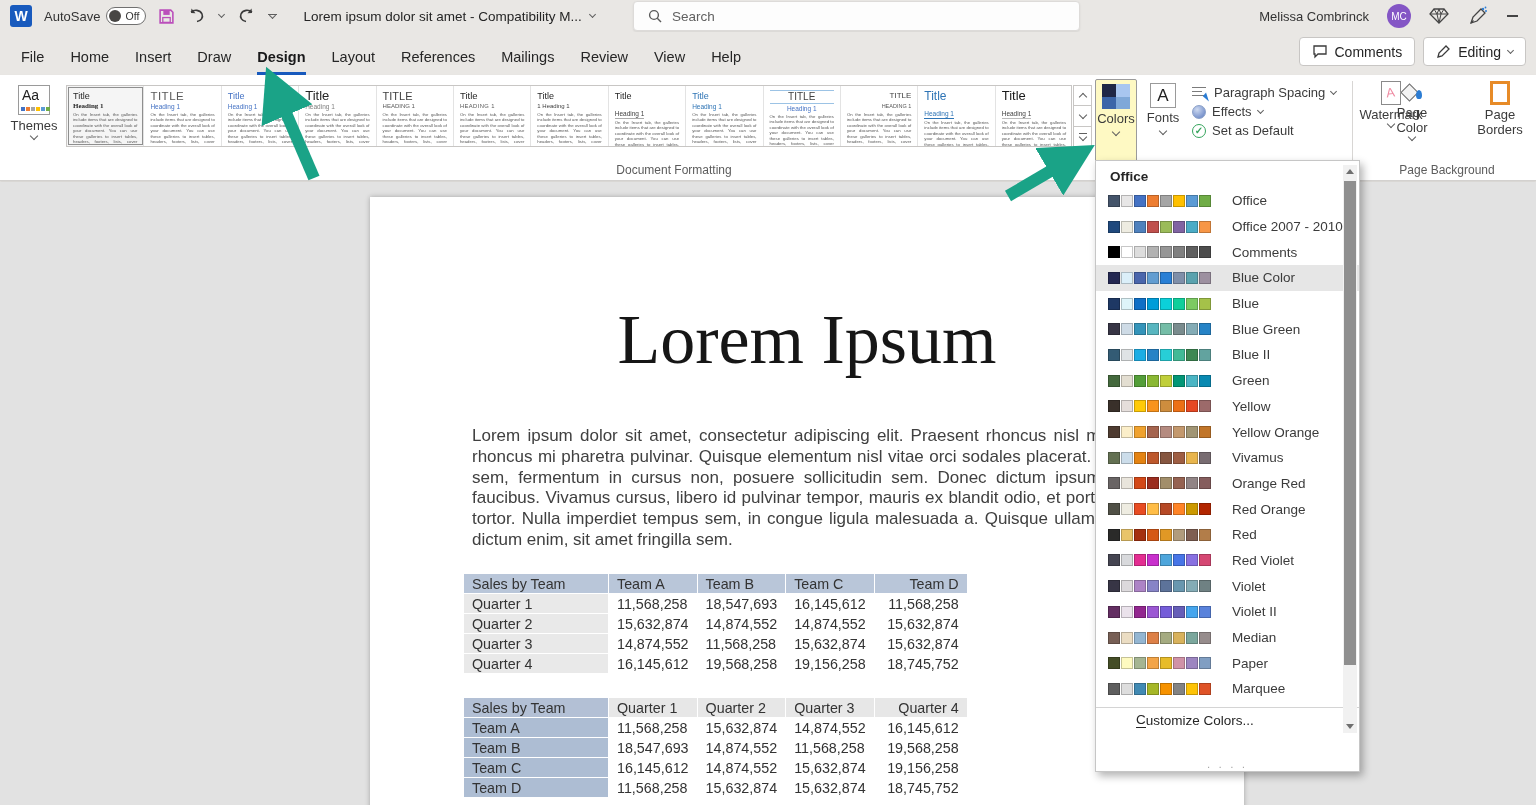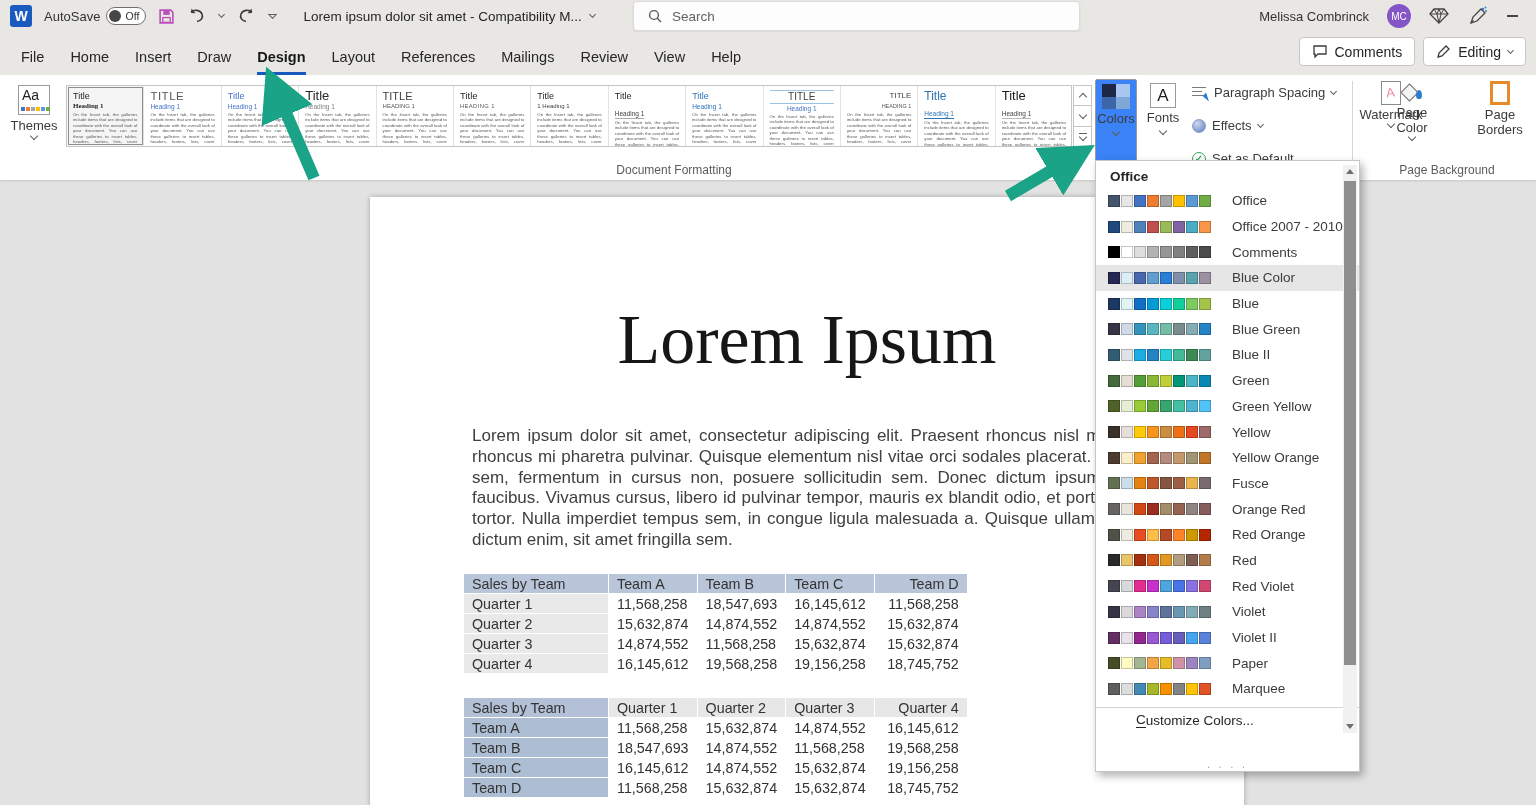--- a/index.html
+++ b/index.html
@@ -65,25 +65,25 @@
   .thumb.s12 .tt{font-size:12px;color:#2e74b5;} .thumb.s12 .th{color:#2e74b5;border-bottom:.8px solid #2e74b5;display:inline-block;}
   .thumb.s13 .tt{font-size:13px;color:#1a1a1a;} .thumb.s13 .th{color:#404040;border-bottom:.8px solid #bbb;display:inline-block;}
   .gal-scroll { position:absolute; left:1073px; top:10px; width:19px; height:62px; display:flex; flex-direction:column; }
   .gal-btn { flex:1; border:1px solid #c8c6c4; border-top-width:0; background:#fff; display:flex; align-items:center; justify-content:center; flex-direction:column; gap:1px; }
   .gal-btn:first-child { border-top-width:1px; }
   .chev-up { transform:rotate(-135deg); margin-top:2px; }
   .more-bar { width:8px; height:1.2px; background:#5f5f5f; }
 
   .big-btn { position:absolute; top:4px; display:flex; flex-direction:column; align-items:center; gap:2px; padding-top:4px; height:99px; }
   .big-btn .chev { margin-top:1px; }
-  .colors-btn { left:1095px; width:42px; background:#3b82f6; border:1px solid #9b9b9b; border-radius:2px; }
+  .colors-btn { left:1095px; width:42px; background:#fef9c3; border:1px solid #9b9b9b; border-radius:2px; }
   .colors-ic { width:28px; height:25px; display:grid; grid-template-columns:1fr 1fr; grid-template-rows:1fr 1fr; }
   .fonts-btn { left:1142px; width:42px; }
   .fonts-ic { width:26px; height:25px; border:1px solid #9a9a9a; background:#fff; display:flex; align-items:center; justify-content:center; font-size:17px; color:#222; }
-  .stack { position:absolute; left:1192px; top:8px; display:flex; flex-direction:column; gap:14px; }
+  .stack { position:absolute; left:1192px; top:8px; display:flex; flex-direction:column; gap:0; }
   .stack-row { display:flex; align-items:center; gap:6px; font-size:13px; color:#3b3b3b; height:19px; }
   .ps-ic { width:16px; height:14px; position:relative; }
   .ps-ic i { position:absolute; left:0; height:1.6px; background:#7b7b7b; display:block; }
   .ps-pencil { position:absolute; right:-2px; bottom:-1px; width:0; height:0; border-left:5px solid transparent; border-bottom:8px solid #2b7cd3; transform:rotate(130deg); }
   .fx-ic { width:14px; height:14px; border-radius:50%; border:1px solid #8aa0c8; background:radial-gradient(circle at 35% 30%, #cdd9f0, #5c7bc0); }
   .ok-ic { width:14px; height:14px; border-radius:50%; border:1.6px solid #35a45c; color:#35a45c; font-size:10px; display:flex; align-items:center; justify-content:center; font-weight:bold; }
   .vdiv { position:absolute; left:1352px; top:6px; height:92px; width:1px; background:#d8d6d4; }
   .pb-btn { display:flex; flex-direction:column; align-items:center; gap:2px; position:absolute; top:6px; }
   .pb-btn .lbl { font-size:13px; color:#3b3b3b; text-align:center; line-height:15px; }
   .page-ic { width:20px; height:24px; border:1px solid #8a8a8a; background:#fff; position:relative; }
@@ -597,33 +597,20 @@
             <i style="background: rgb(138, 184, 51);"></i>
             <i style="background: rgb(192, 207, 58);"></i>
             <i style="background: rgb(2, 150, 118);"></i>
             <i style="background: rgb(74, 181, 196);"></i>
             <i style="background: rgb(9, 137, 177);"></i>
           </span>
           <span class="cname">Green</span>
         </div>
         <div class="citem">
           <span class="swstrip">
-            <i style="background: rgb(79, 98, 40);"></i>
-            <i style="background: rgb(230, 238, 211);"></i>
-            <i style="background: rgb(153, 203, 56);"></i>
-            <i style="background: rgb(99, 165, 55);"></i>
-            <i style="background: rgb(55, 167, 111);"></i>
-            <i style="background: rgb(68, 193, 163);"></i>
-            <i style="background: rgb(78, 179, 207);"></i>
-            <i style="background: rgb(81, 195, 249);"></i>
-          </span>
-          <span class="cname">Green Yellow</span>
-        </div>
-        <div class="citem">
-          <span class="swstrip">
             <i style="background: rgb(57, 48, 42);"></i>
             <i style="background: rgb(229, 222, 219);"></i>
             <i style="background: rgb(255, 202, 8);"></i>
             <i style="background: rgb(248, 147, 29);"></i>
             <i style="background: rgb(206, 141, 62);"></i>
             <i style="background: rgb(236, 112, 22);"></i>
             <i style="background: rgb(230, 72, 35);"></i>
             <i style="background: rgb(156, 106, 106);"></i>
           </span>
           <span class="cname">Yellow</span>
@@ -645,21 +632,21 @@
           <span class="swstrip">
             <i style="background: rgb(99, 112, 82);"></i>
             <i style="background: rgb(204, 221, 234);"></i>
             <i style="background: rgb(228, 131, 18);"></i>
             <i style="background: rgb(189, 88, 44);"></i>
             <i style="background: rgb(134, 86, 64);"></i>
             <i style="background: rgb(158, 94, 67);"></i>
             <i style="background: rgb(232, 181, 77);"></i>
             <i style="background: rgb(120, 108, 113);"></i>
           </span>
-          <span class="cname">Fusce</span>
+          <span class="cname">Vivamus</span>
         </div>
         <div class="citem">
           <span class="swstrip">
             <i style="background: rgb(105, 100, 100);"></i>
             <i style="background: rgb(233, 229, 220);"></i>
             <i style="background: rgb(211, 72, 23);"></i>
             <i style="background: rgb(155, 45, 31);"></i>
             <i style="background: rgb(162, 142, 106);"></i>
             <i style="background: rgb(149, 98, 81);"></i>
             <i style="background: rgb(145, 132, 133);"></i>
@@ -724,20 +711,33 @@
             <i style="background: rgb(99, 46, 98);"></i>
             <i style="background: rgb(234, 226, 235);"></i>
             <i style="background: rgb(146, 39, 143);"></i>
             <i style="background: rgb(155, 87, 211);"></i>
             <i style="background: rgb(117, 93, 217);"></i>
             <i style="background: rgb(102, 94, 184);"></i>
             <i style="background: rgb(69, 165, 237);"></i>
             <i style="background: rgb(89, 130, 219);"></i>
           </span>
           <span class="cname">Violet II</span>
+        </div>
+        <div class="citem">
+          <span class="swstrip">
+            <i style="background: rgb(119, 95, 85);"></i>
+            <i style="background: rgb(235, 221, 195);"></i>
+            <i style="background: rgb(148, 182, 210);"></i>
+            <i style="background: rgb(221, 128, 71);"></i>
+            <i style="background: rgb(165, 171, 129);"></i>
+            <i style="background: rgb(216, 178, 92);"></i>
+            <i style="background: rgb(123, 167, 157);"></i>
+            <i style="background: rgb(150, 140, 140);"></i>
+          </span>
+          <span class="cname">Median</span>
         </div>
         <div class="citem">
           <span class="swstrip">
             <i style="background: rgb(68, 77, 38);"></i>
             <i style="background: rgb(254, 250, 192);"></i>
             <i style="background: rgb(165, 181, 146);"></i>
             <i style="background: rgb(243, 164, 71);"></i>
             <i style="background: rgb(231, 188, 41);"></i>
             <i style="background: rgb(208, 146, 167);"></i>
             <i style="background: rgb(156, 133, 192);"></i>

